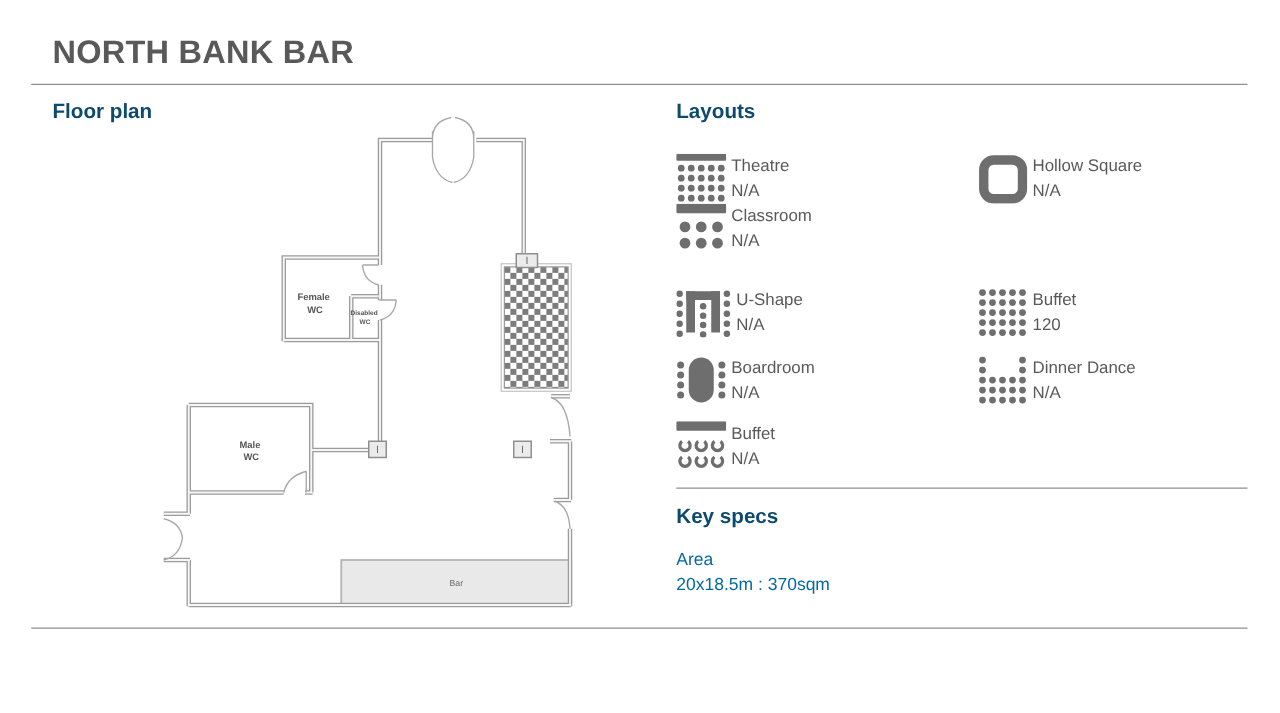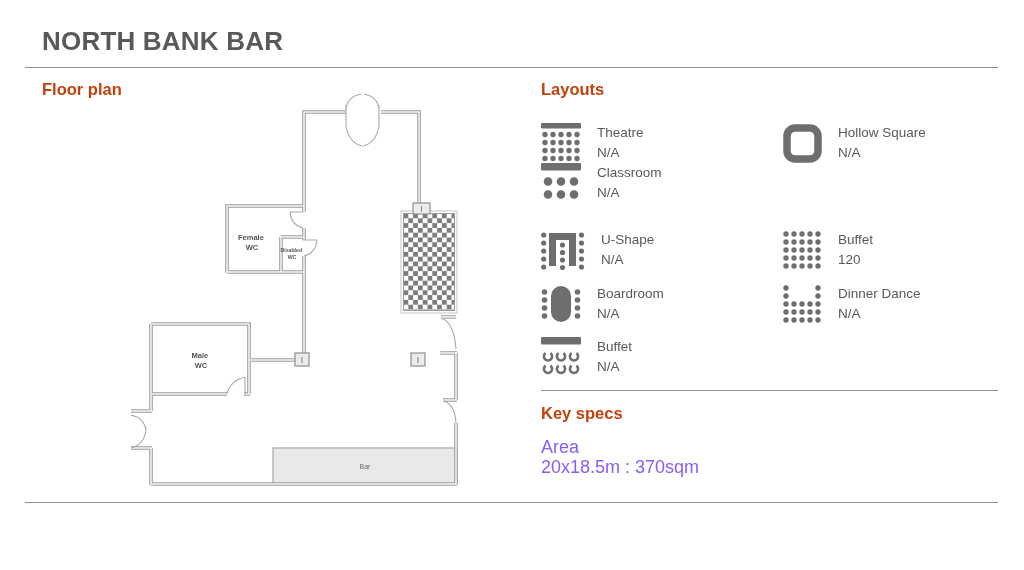--- a/index.html
+++ b/index.html
@@ -1,25 +1,25 @@
 <!DOCTYPE html>
 <html><head>
 <meta charset="utf-8">
 <style>
   html,body{margin:0;padding:0;background:#fff;}
   #page{position:relative;width:1024px;height:570px;background:#ffffff;overflow:hidden;
         font-family:"Liberation Sans",sans-serif;color:#595959;}
   .rule{position:absolute;height:0;border-top:1.5px solid #8f8f8f;}
   #title{position:absolute;left:42px;top:26px;font-size:26px;font-weight:bold;color:#595959;letter-spacing:.2px;}
-  .sechead{position:absolute;font-size:16.5px;font-weight:bold;color:#c2410c;}
-  .litem{position:absolute;display:flex;gap:16px;align-items:flex-start;justify-content:center;}
+  .sechead{position:absolute;font-size:16.5px;font-weight:bold;color:#0c4a6e;}
+  .litem{position:absolute;display:flex;gap:4px;align-items:flex-start;justify-content:center;}
   .licon{flex:0 0 auto;fill:#6e6e6e;}
   .llabel,.lvalue{font-size:13.5px;line-height:19.5px;color:#595959;white-space:nowrap;}
   .spec{position:absolute;}
-  .speclabel,.specvalue{font-size:18px;line-height:19.5px;color:#8b5cf6;}
+  .speclabel,.specvalue{font-size:14px;line-height:19.5px;color:#0369a1;}
   svg text{font-family:"Liberation Sans",sans-serif;}
 </style>
 </head>
 <body>
 
 <svg width="0" height="0" style="position:absolute" aria-hidden="true">
   <defs>
     <g id="dr5">
       <circle cx="4" cy="0" r="2.7"></circle>
         <circle cx="12" cy="0" r="2.7"></circle>

